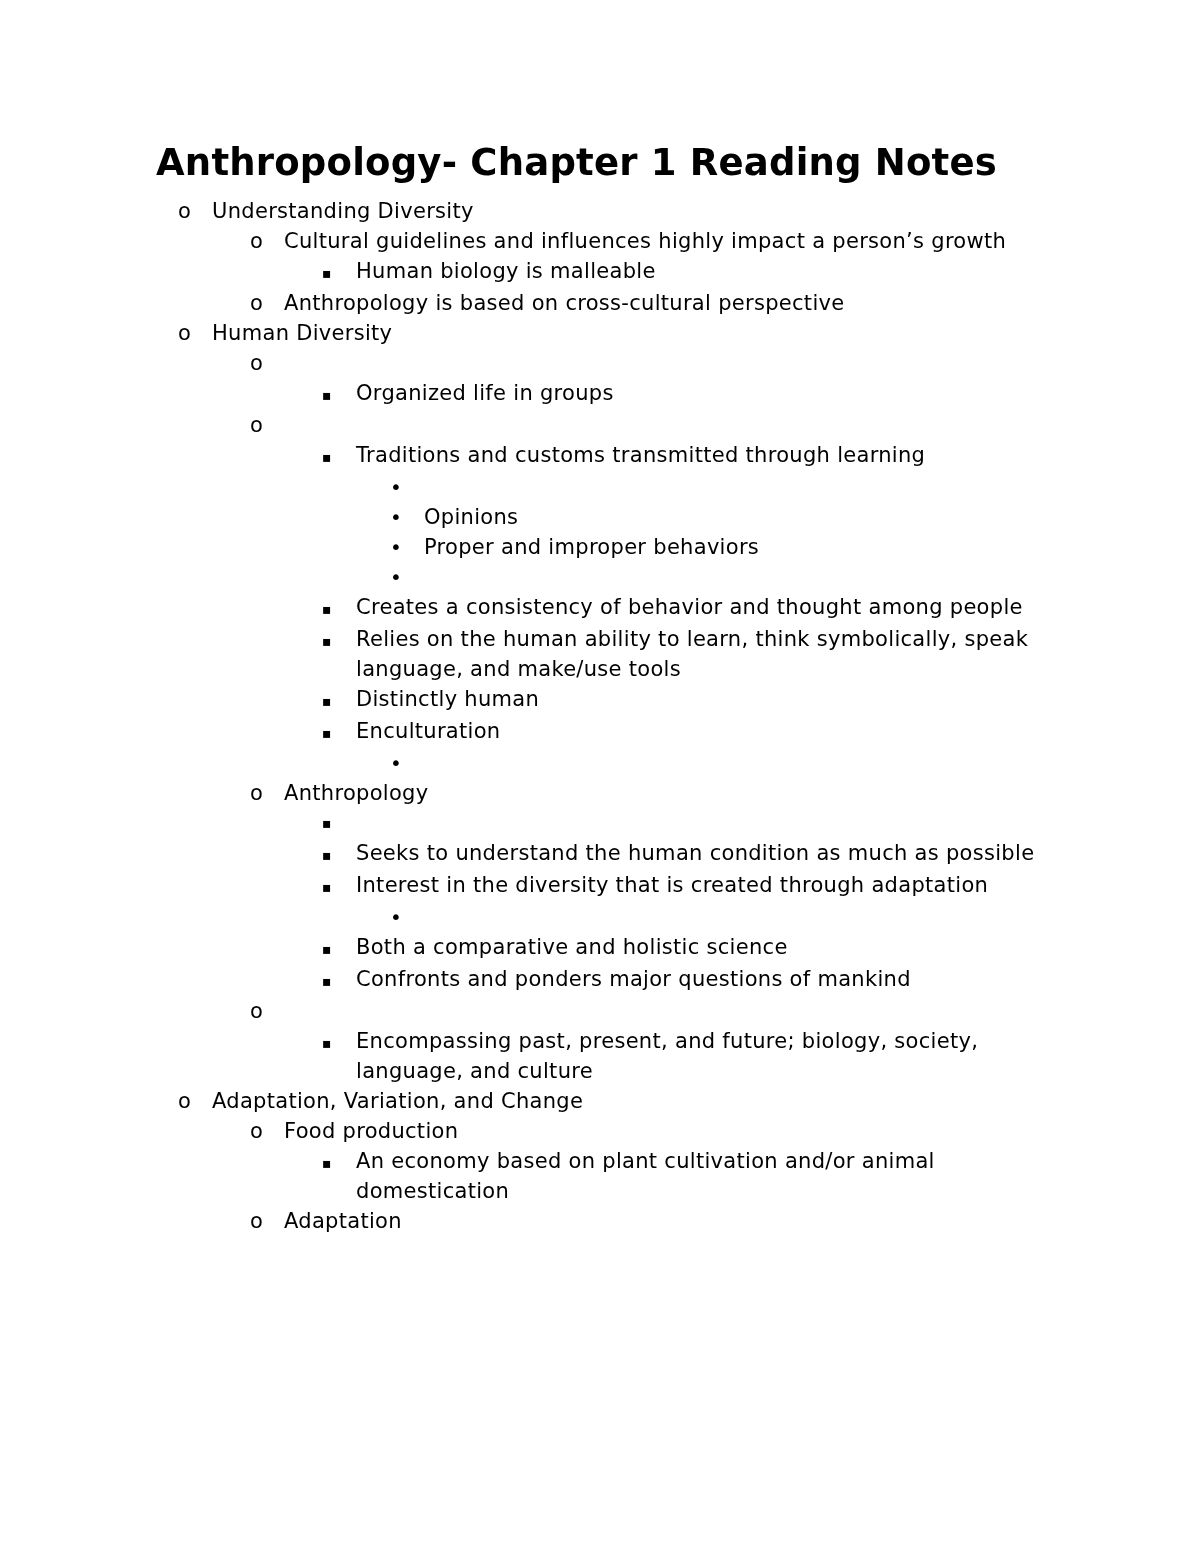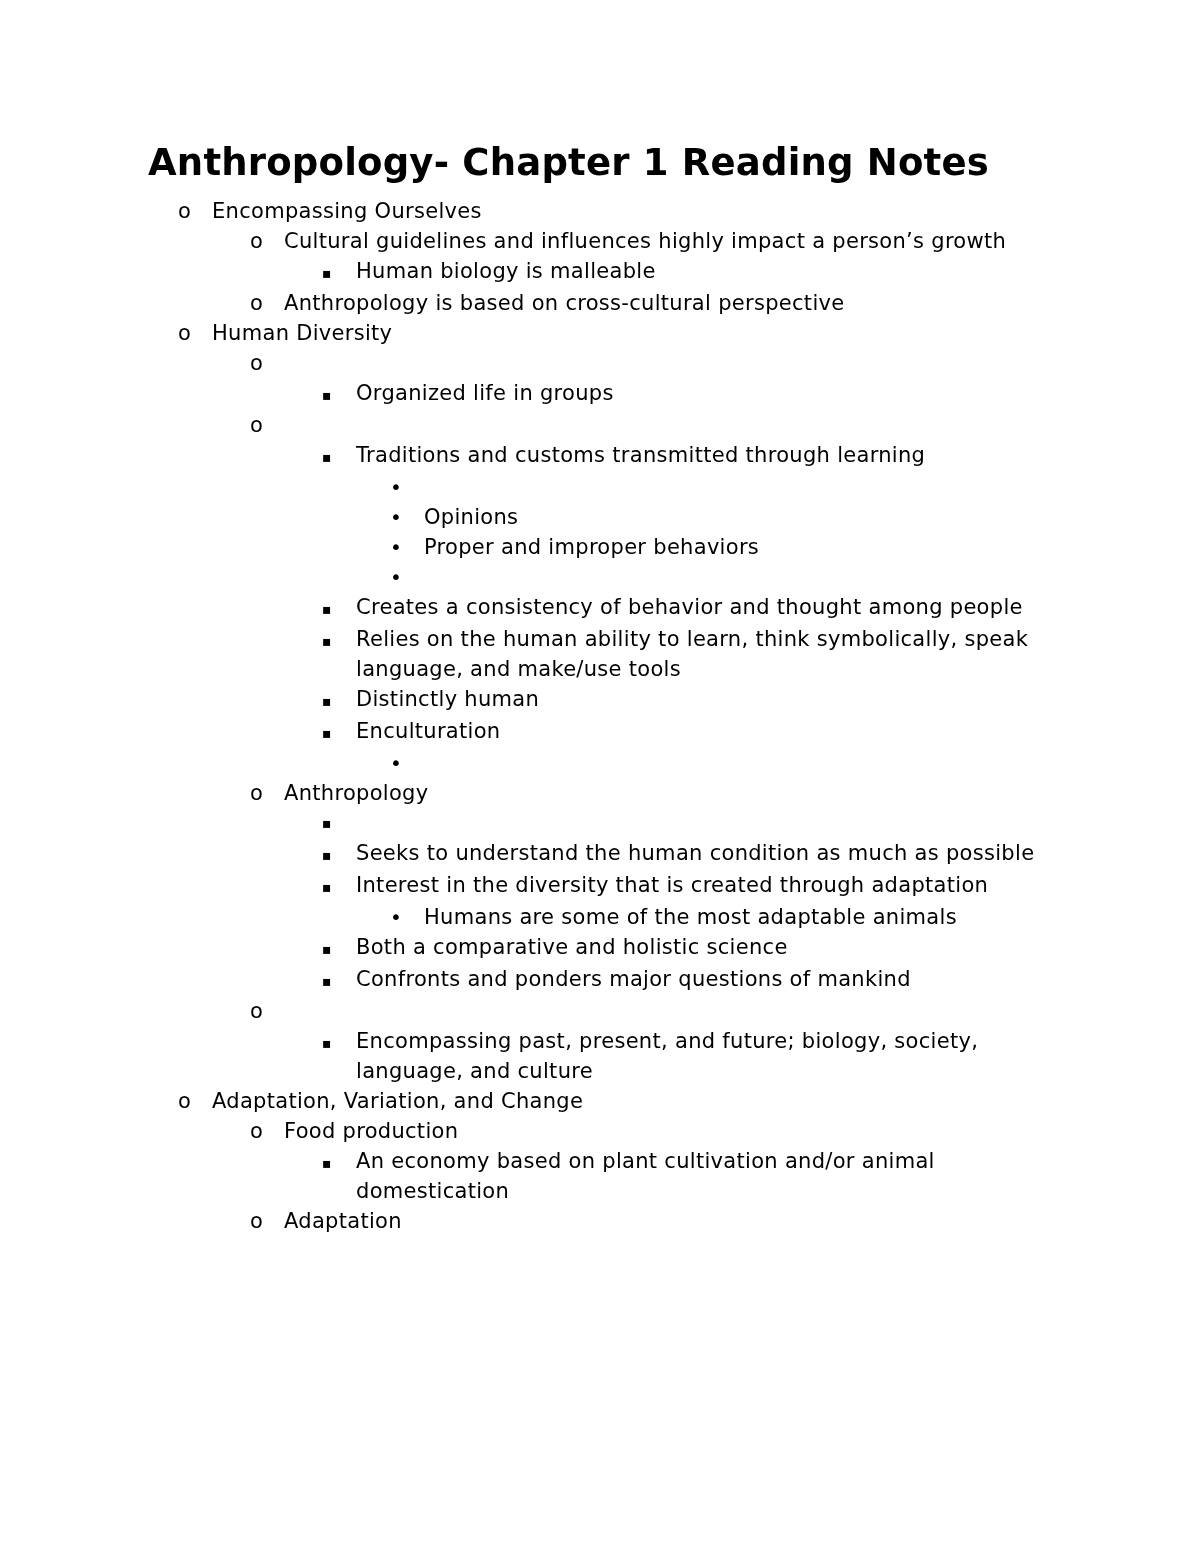--- a/index.html
+++ b/index.html
@@ -13,21 +13,21 @@
     width: 1200px;
     min-height: 1553px;
     box-sizing: border-box;
     padding: 140px 148px 60px 140px;
     background: #ffffff;
   }
   .doc-title {
     font-size: 37px;
     font-weight: bold;
     letter-spacing: 0.2px;
-    margin: 0 0 10px 8px;
+    margin: 0 0 10px 16px;
     line-height: 1.25;
   }
   .notes-list {
     font-size: 21px;
     letter-spacing: 0.3px;
   }
   .li {
     display: flex;
     align-items: baseline;
     line-height: 30px;
@@ -48,21 +48,21 @@
   .marker-4 { font-size: 20px; }
 </style>
 </head>
 <body>
 
 <div class="page">
   <h1 class="doc-title">Anthropology- Chapter 1 Reading Notes</h1>
   <div class="notes-list">
       <div class="li level-1">
         <span class="marker marker-1">o</span>
-        <span class="text">Encompassing Ourselves</span>
+        <span class="text">Understanding Diversity</span>
       </div>
       <div class="li level-2">
         <span class="marker marker-2">o</span>
         <span class="text">Cultural guidelines and influences highly impact a person’s growth</span>
       </div>
       <div class="li level-3">
         <span class="marker marker-3">▪</span>
         <span class="text">Human biology is malleable</span>
       </div>
       <div class="li level-2">
@@ -130,21 +130,20 @@
       <div class="li level-3">
         <span class="marker marker-3">▪</span>
         <span class="text">Seeks to understand the human condition as much as possible</span>
       </div>
       <div class="li level-3">
         <span class="marker marker-3">▪</span>
         <span class="text">Interest in the diversity that is created through adaptation</span>
       </div>
       <div class="li level-4">
         <span class="marker marker-4">•</span>
-        <span class="text">Humans are some of the most adaptable animals</span>
       </div>
       <div class="li level-3">
         <span class="marker marker-3">▪</span>
         <span class="text">Both a comparative and holistic science</span>
       </div>
       <div class="li level-3">
         <span class="marker marker-3">▪</span>
         <span class="text">Confronts and ponders major questions of mankind</span>
       </div>
       <div class="li level-2">

